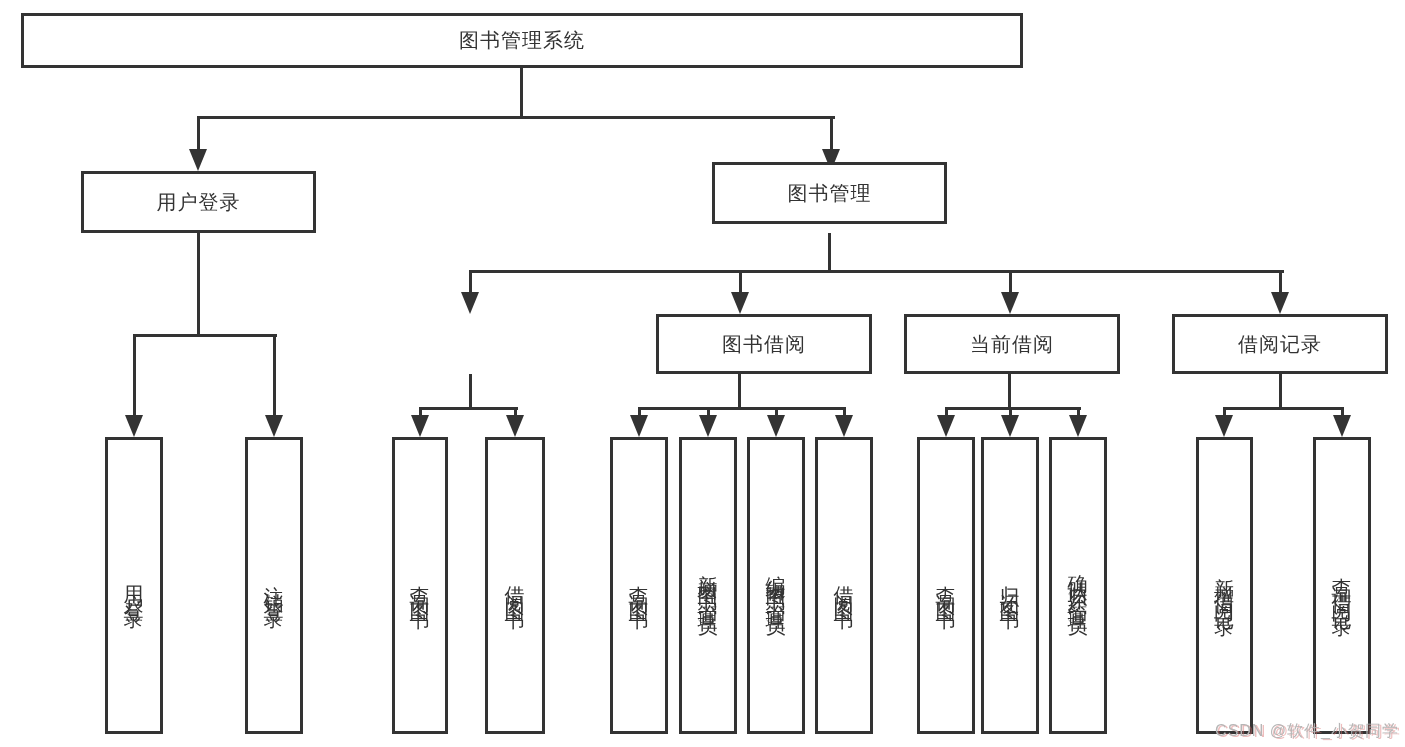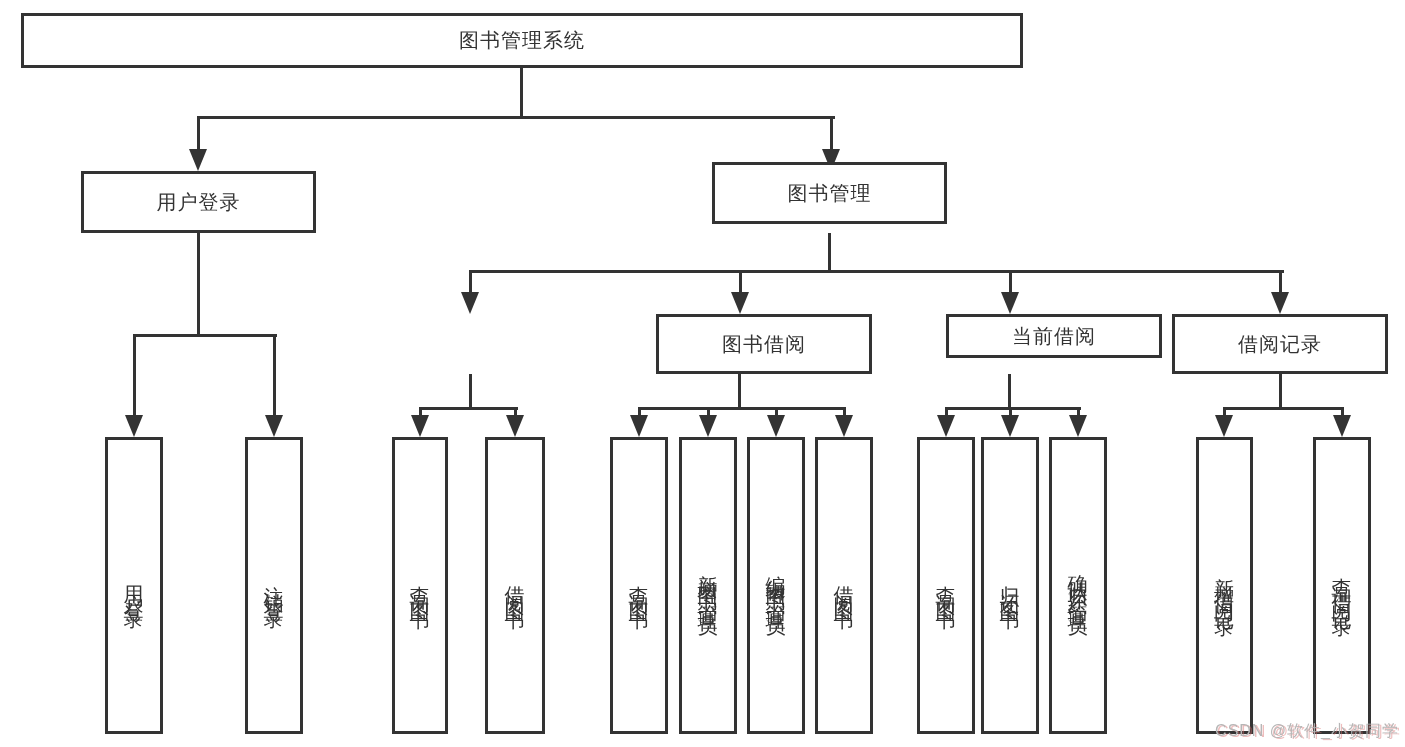--- a/index.html
+++ b/index.html
@@ -90,21 +90,21 @@
   <div class="vl" style="left:469px;top:270px;height:24px;"></div>
   <div class="ah" style="left:461px;top:292px;"></div>
   <div class="vl" style="left:739px;top:270px;height:24px;"></div>
   <div class="ah" style="left:731px;top:292px;"></div>
   <div class="vl" style="left:1009px;top:270px;height:24px;"></div>
   <div class="ah" style="left:1001px;top:292px;"></div>
   <div class="vl" style="left:1279px;top:270px;height:24px;"></div>
   <div class="ah" style="left:1271px;top:292px;"></div>
 
   <div class="bh" style="left:632px;top:314px;width:216px;height:60px;margin-left:24px;">图书借阅</div>
-  <div class="bh" style="left:946px;top:314px;width:216px;height:44px;">当前借阅</div>
+  <div class="bh" style="left:904px;top:314px;width:216px;height:60px;">当前借阅</div>
   <div class="bh" style="left:1172px;top:314px;width:216px;height:60px;">借阅记录</div>
 
   <div class="vl" style="left:469px;top:374px;height:36px;"></div>
   <div class="hl" style="left:419px;top:407px;width:99px;"></div>
   <div class="vl" style="left:419px;top:407px;height:12px;"></div>
   <div class="ah" style="left:411px;top:415px;"></div>
   <div class="vl" style="left:514px;top:407px;height:12px;"></div>
   <div class="ah" style="left:506px;top:415px;"></div>
 
   <div class="vl" style="left:738px;top:374px;height:36px;"></div>

